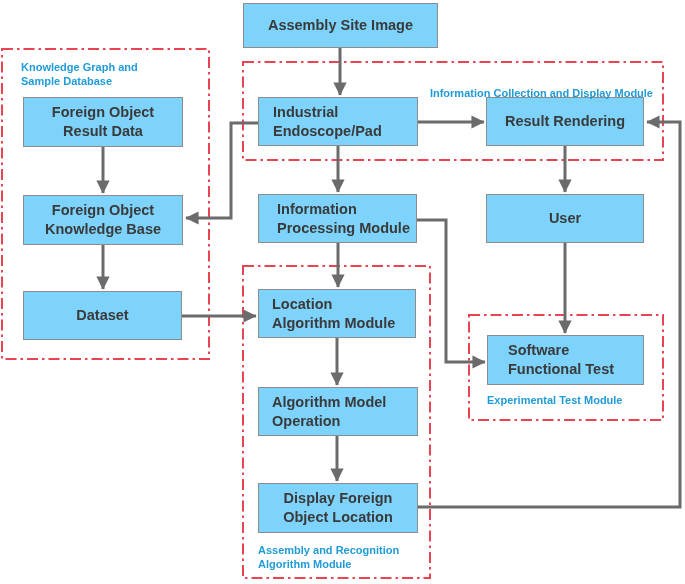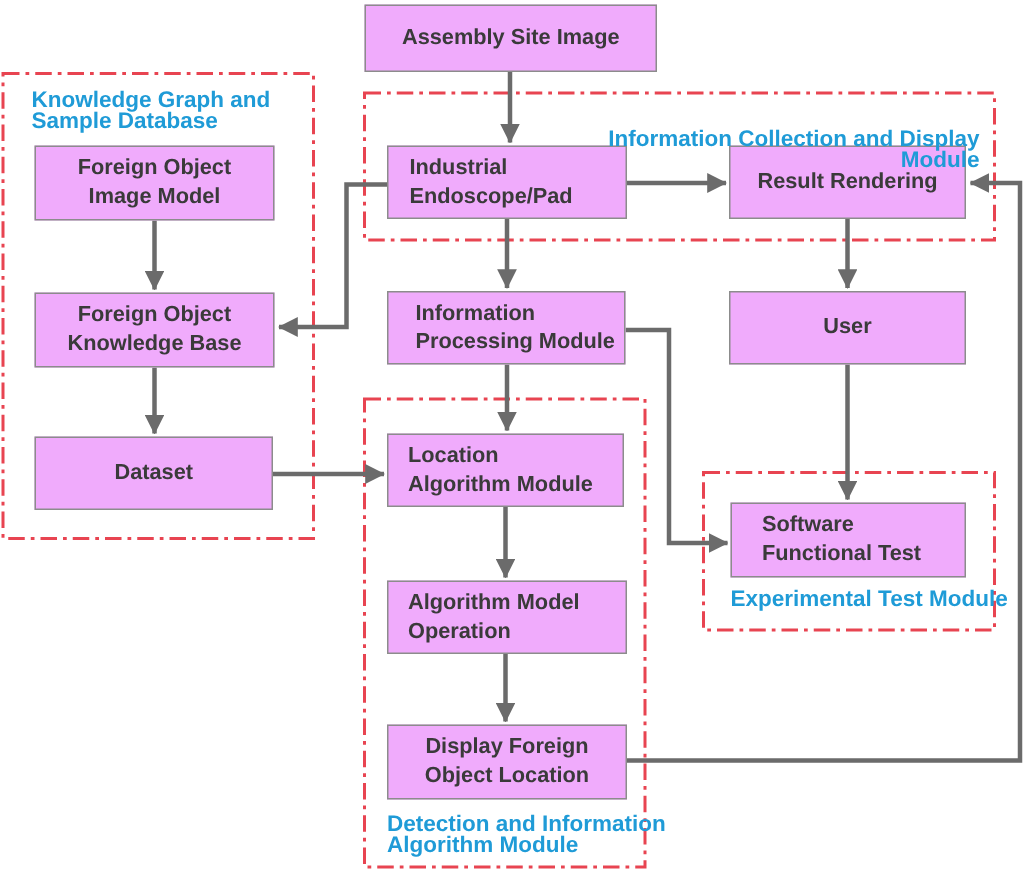--- a/index.html
+++ b/index.html
@@ -11,36 +11,36 @@
     font-family: "Liberation Sans", sans-serif;
     overflow: hidden;
   }
   .layer {
     position: absolute;
     left: 0; top: 0;
   }
   .node {
     position: absolute;
     box-sizing: border-box;
-    background: #f0abfc;
+    background: #7dd3fc;
     border: 1.5px solid #8c8c8c;
     color: #3a3a3a;
     font-size: 14.5px;
     font-weight: bold;
     line-height: 19px;
     display: flex;
     flex-direction: column;
     justify-content: center;
   }
   .node.center { align-items: center; text-align: center; }
   .node.left   { align-items: flex-start; text-align: center; }
   .region-label {
     position: absolute;
     color: #1f9bd7;
-    font-size: 15px;
+    font-size: 11px;
     font-weight: bold;
     line-height: 14px;
   }
   .region-label.right { text-align: right; }
 </style>
 </head>
 <body>
 
 <div class="stage">
 
@@ -108,21 +108,21 @@
     <div>Operation</div>
   </div>
 
   <div class="node center" style="left:258px; top:483px; width:160px; height:50px;">
     <div>Display Foreign</div>
     <div>Object Location</div>
   </div>
 
   <div class="node center" style="left:23px; top:97px; width:160px; height:50px;">
     <div>Foreign Object</div>
-    <div>Image Model</div>
+    <div>Result Data</div>
   </div>
 
   <div class="node center" style="left:23px; top:195px; width:160px; height:50px;">
     <div>Foreign Object</div>
     <div>Knowledge Base</div>
   </div>
 
   <div class="node center" style="left:23px; top:291px; width:159px; height:49px;">
     <div>Dataset</div>
   </div>
@@ -135,21 +135,21 @@
   <div class="region-label" style="left:21px; top:60px;">
     <div>Knowledge Graph and</div>
     <div>Sample Database</div>
   </div>
 
   <div class="region-label right" style="left:398px; top:70px; width:255px;margin-top:16px;">
     <div>Information Collection and Display Module</div>
   </div>
 
   <div class="region-label" style="left:258px; top:543px;">
-    <div>Detection and Information</div>
+    <div>Assembly and Recognition</div>
     <div>Algorithm Module</div>
   </div>
 
   <div class="region-label" style="left:487px; top:393px;">
     <div>Experimental Test Module</div>
   </div>
 
 </div>
 
 </body></html>

